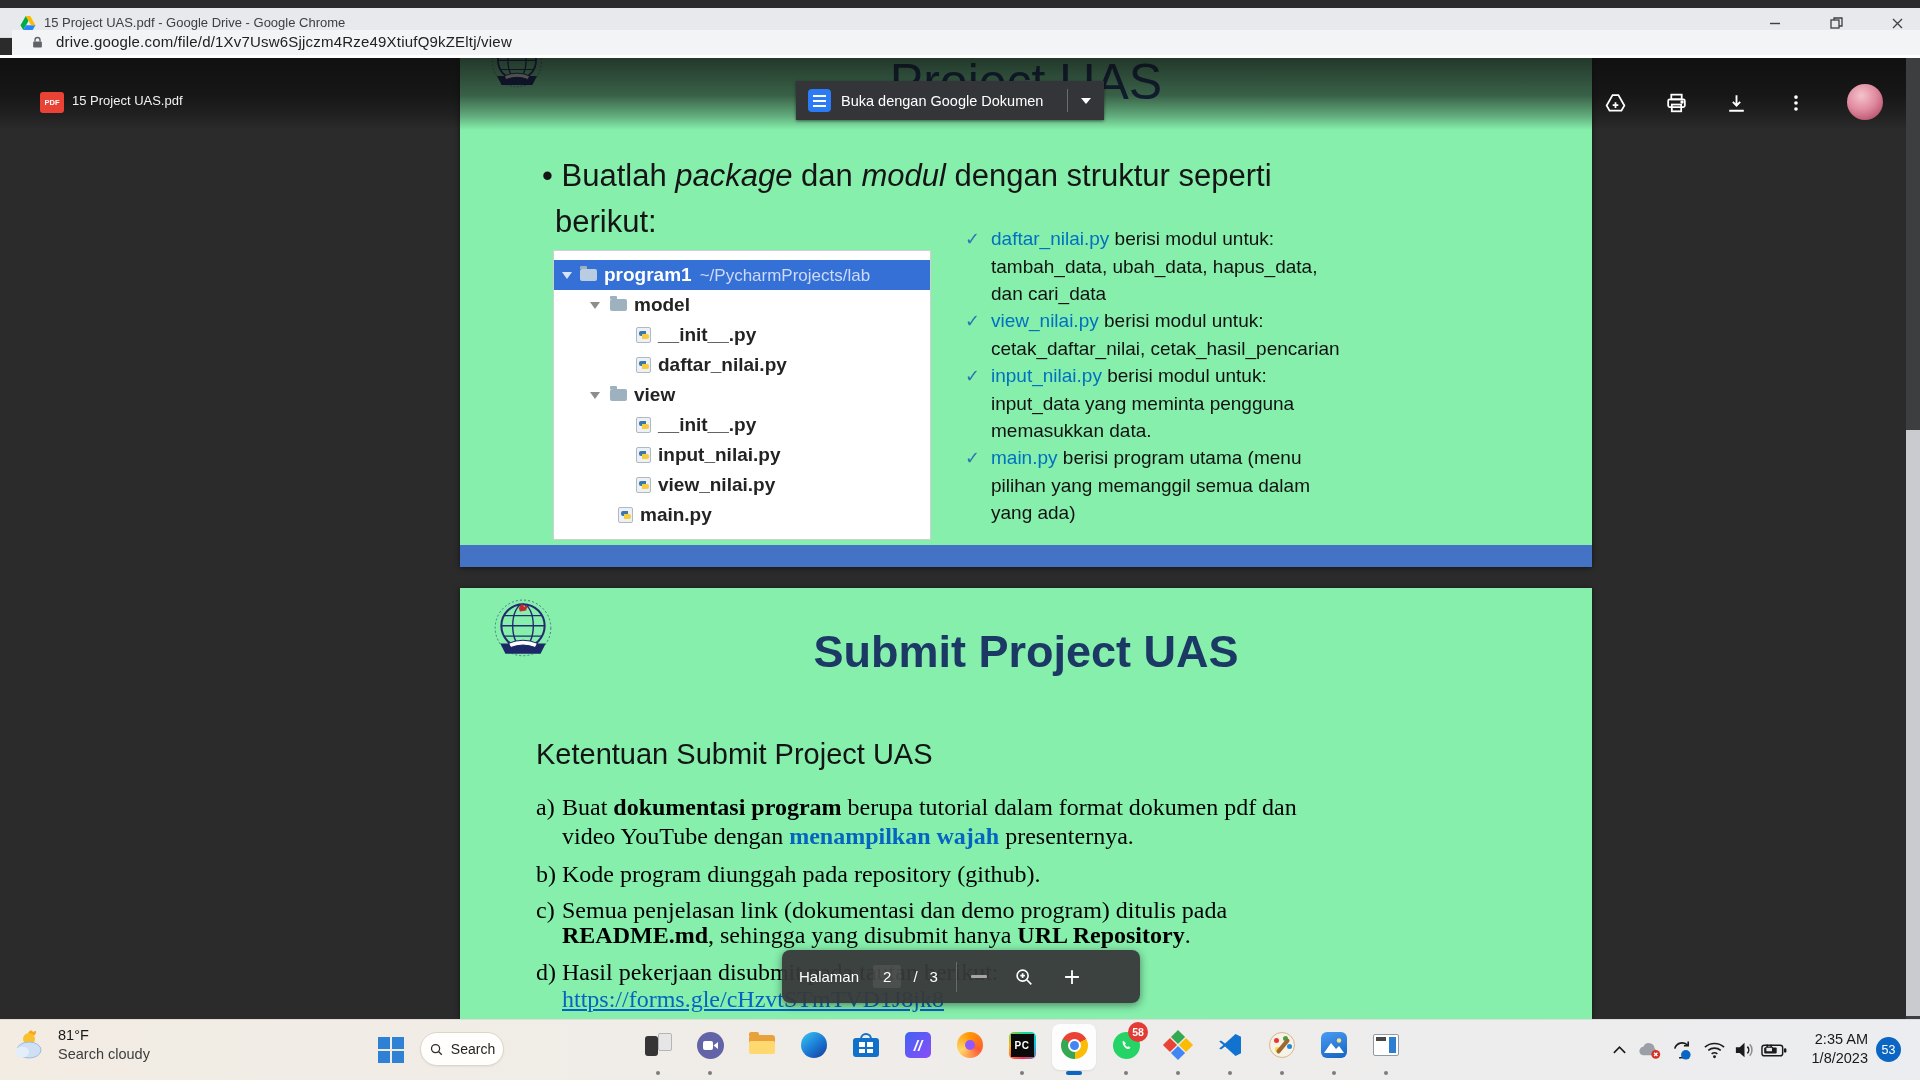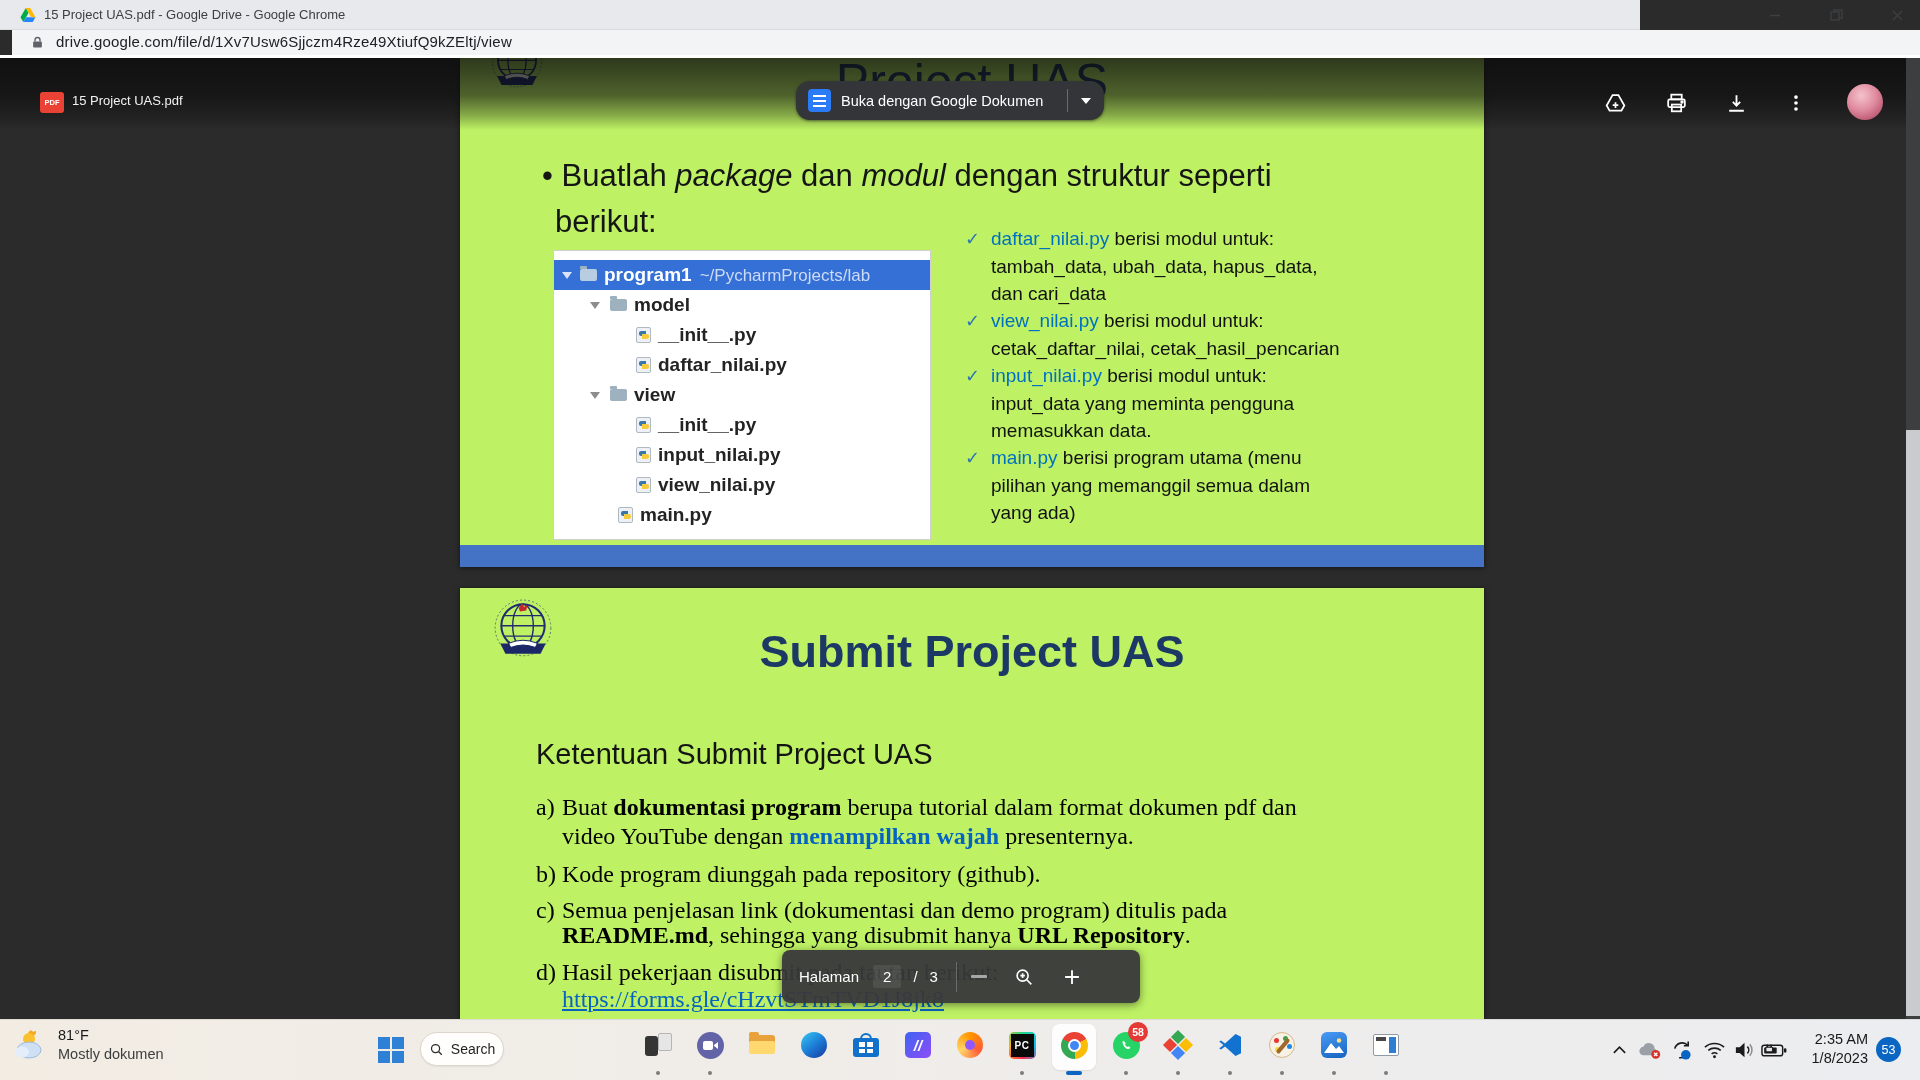--- a/index.html
+++ b/index.html
@@ -1,37 +1,37 @@
 <!DOCTYPE html>
 <html><head>
 <meta charset="utf-8">
 <style>
   *{box-sizing:border-box;margin:0;padding:0}
   html,body{width:1920px;height:1080px;overflow:hidden;font-family:"Liberation Sans",sans-serif;background:#2b2b2b}
 
   
-  #titlebar{position:absolute;left:0;top:0;width:1640px;height:30px;background:#e7e9ec;border-bottom:1px solid #d8dadd}
+  #titlebar{position:absolute;left:0;top:8px;width:1920px;height:30px;background:#e7e9ec;border-bottom:1px solid #d8dadd}
   #titlebar .ttext{position:absolute;left:44px;top:7px;font-size:13px;color:#3c4043;white-space:nowrap}
   .wctl{position:absolute;top:0;width:46px;height:30px;display:flex;align-items:center;justify-content:center}
   #urlrow{position:absolute;left:12px;top:30px;width:1920px;height:25px;background:#f3f4f6}
   #urlrow .url{position:absolute;left:44px;top:3px;font-size:15px;color:#202124;letter-spacing:.2px}
   #whitestrip{position:absolute;left:0;top:55px;width:1920px;height:3px;background:#ffffff}
 
   
   #viewer{position:absolute;left:0;top:58px;width:1920px;height:961px;background:#2b2b2b;overflow:hidden}
-  .slide{position:absolute;left:460px;width:1024px;background:#bef264;overflow:hidden;box-shadow:0 1px 5px rgba(0,0,0,.55)}
+  .slide{position:absolute;left:460px;width:1132px;background:#86efac;overflow:hidden;box-shadow:0 1px 5px rgba(0,0,0,.55)}
   #slide1{top:0;height:509px}
   #slide2{top:530px;height:431px}
   #hdrOverlay{position:absolute;left:0;top:0;width:1920px;height:72px;
     background:linear-gradient(180deg,rgba(10,10,10,.80) 0%,rgba(10,10,10,.62) 52%,rgba(10,10,10,.30) 80%,rgba(10,10,10,0) 100%)}
   .navyTitle{color:#1c3864;text-align:center;width:100%;white-space:nowrap}
   #pdfchip{position:absolute;left:40px;top:34px;width:24px;height:21px;background:#EA4335;border-radius:3px;
     display:flex;align-items:center;justify-content:center;color:#fff;font-size:7.5px;font-weight:bold}
   #fname{position:absolute;left:72px;top:35px;font-size:13px;color:#f2f2f2}
-  #openbtn{position:absolute;left:796px;top:23px;width:308px;height:39px;background:#333538;border-radius:14px;
+  #openbtn{position:absolute;left:796px;top:23px;width:308px;height:39px;background:#333538;border-radius:0;
     box-shadow:0 1px 3px rgba(0,0,0,.5);display:flex;align-items:center;color:#fff;font-size:14.5px}
   #openbtn .docsicon{width:23px;height:23px;background:#2b7bf6;border-radius:4px;margin:0 10px 0 12px;position:relative}
   #openbtn .docsicon:before{content:"";position:absolute;left:5px;top:6px;width:13px;height:2.4px;background:#fff;
     box-shadow:0 5px 0 #fff,0 10px 0 #fff}
   #openbtn .odiv{width:1px;height:23px;background:rgba(255,255,255,.28);margin-left:auto}
   #openbtn .caret{width:0;height:0;border-left:5px solid transparent;border-right:5px solid transparent;
     border-top:6px solid #fff;margin:0 13px}
   .hicon{position:absolute;top:30px;width:30px;height:30px;display:flex;align-items:center;justify-content:center}
   #avatar{position:absolute;left:1847px;top:26px;width:36px;height:36px;border-radius:50%;
     background:radial-gradient(circle at 40% 32%,#f4c3cc,#e08ba0 45%,#c05e77 75%,#8f3b52)}
@@ -382,21 +382,21 @@
 
   <div id="weather">
     <svg width="38" height="36" viewBox="0 0 38 36">
       <path d="M16 6 Q19 1 21 5 Q26 2 23 8 L17 10 Z" fill="#f6a823"></path>
       <circle cx="17" cy="12" r="6" fill="#fbc02d"></circle>
       <ellipse cx="17" cy="23" rx="12" ry="8" fill="#cfe0f4" stroke="#9dbbdd" stroke-width="1"></ellipse>
       <ellipse cx="10" cy="25" rx="7" ry="5.5" fill="#e3eefa"></ellipse>
     </svg>
     <div id="wtext">
       <div>81°F</div>
-      <div class="cond">Mostly dokumen</div>
+      <div class="cond">Search cloudy</div>
     </div>
   </div>
 
   <div id="startbtn">
       <i></i>
       <i></i>
       <i></i>
       <i></i>
     </div>
 

